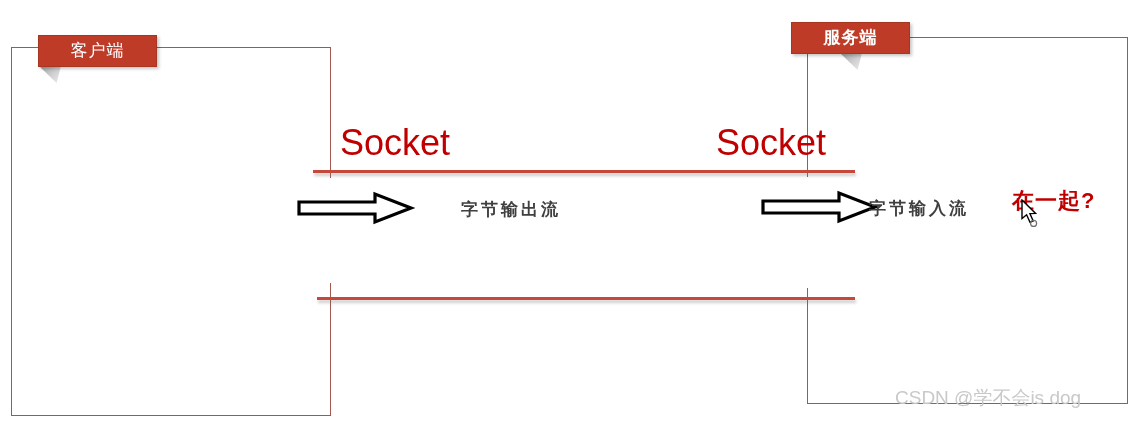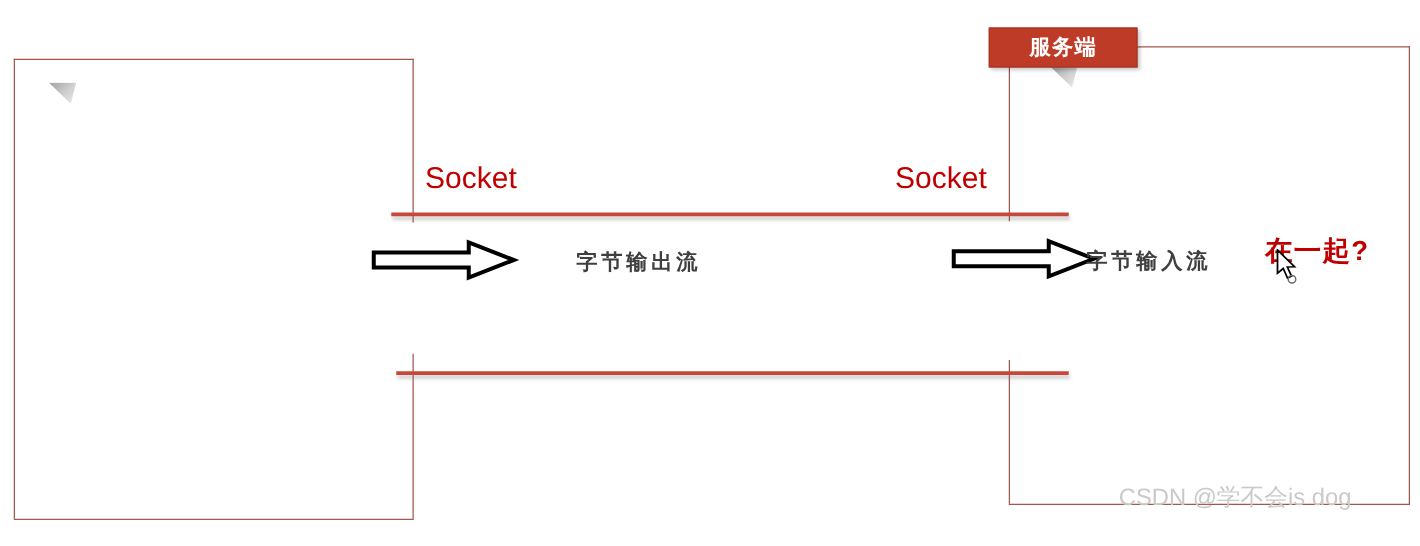--- a/index.html
+++ b/index.html
@@ -44,21 +44,21 @@
   
   .redline{
     position:absolute;height:3px;background:var(--socket-line,#c5483a);
     box-shadow:1px 3px 3px rgba(110,110,110,0.35);
   }
   .redline.top{left:313px;top:170px;width:542px;}
   .redline.bottom{left:317px;top:297px;width:538px;}
   
   .socket{
     position:absolute;color:var(--socket-text,#c00000);
-    font-size:24px;line-height:30px;
+    font-size:36px;line-height:30px;
   }
   .socket.left{left:340px;top:128px;}
   .socket.right{left:716px;top:128px;}
   
   .arrow{position:absolute;width:120px;height:36px;}
   .arrow.out{left:296px;top:190px;}
   .arrow.in{left:760px;top:189px;}
   
   .stream{
     position:absolute;color:var(--stream-text,#3f3f3f);
@@ -94,20 +94,21 @@
 
   <div class="seg h s-top"></div>
   <div class="seg v s-left-up"></div>
   <div class="seg v s-left-dn"></div>
   <div class="seg v s-right"></div>
   <div class="seg h s-bottom"></div>
 
   <div class="tail client"></div>
   <div class="tail server"></div>
 
+  <div class="tag client">客户端</div>
   <div class="tag server">服务端</div>
 
   <div class="redline top"></div>
   <div class="redline bottom"></div>
 
   <div class="socket left">Socket</div>
   <div class="socket right">Socket</div>
 
   <svg class="arrow out" viewBox="0 0 120 36">
     <path d="M3 12 H79 V4 L115 18 L79 32 V24 H3 Z" fill="#ffffff" stroke="#000000" stroke-width="3.2" stroke-linejoin="miter"></path>

